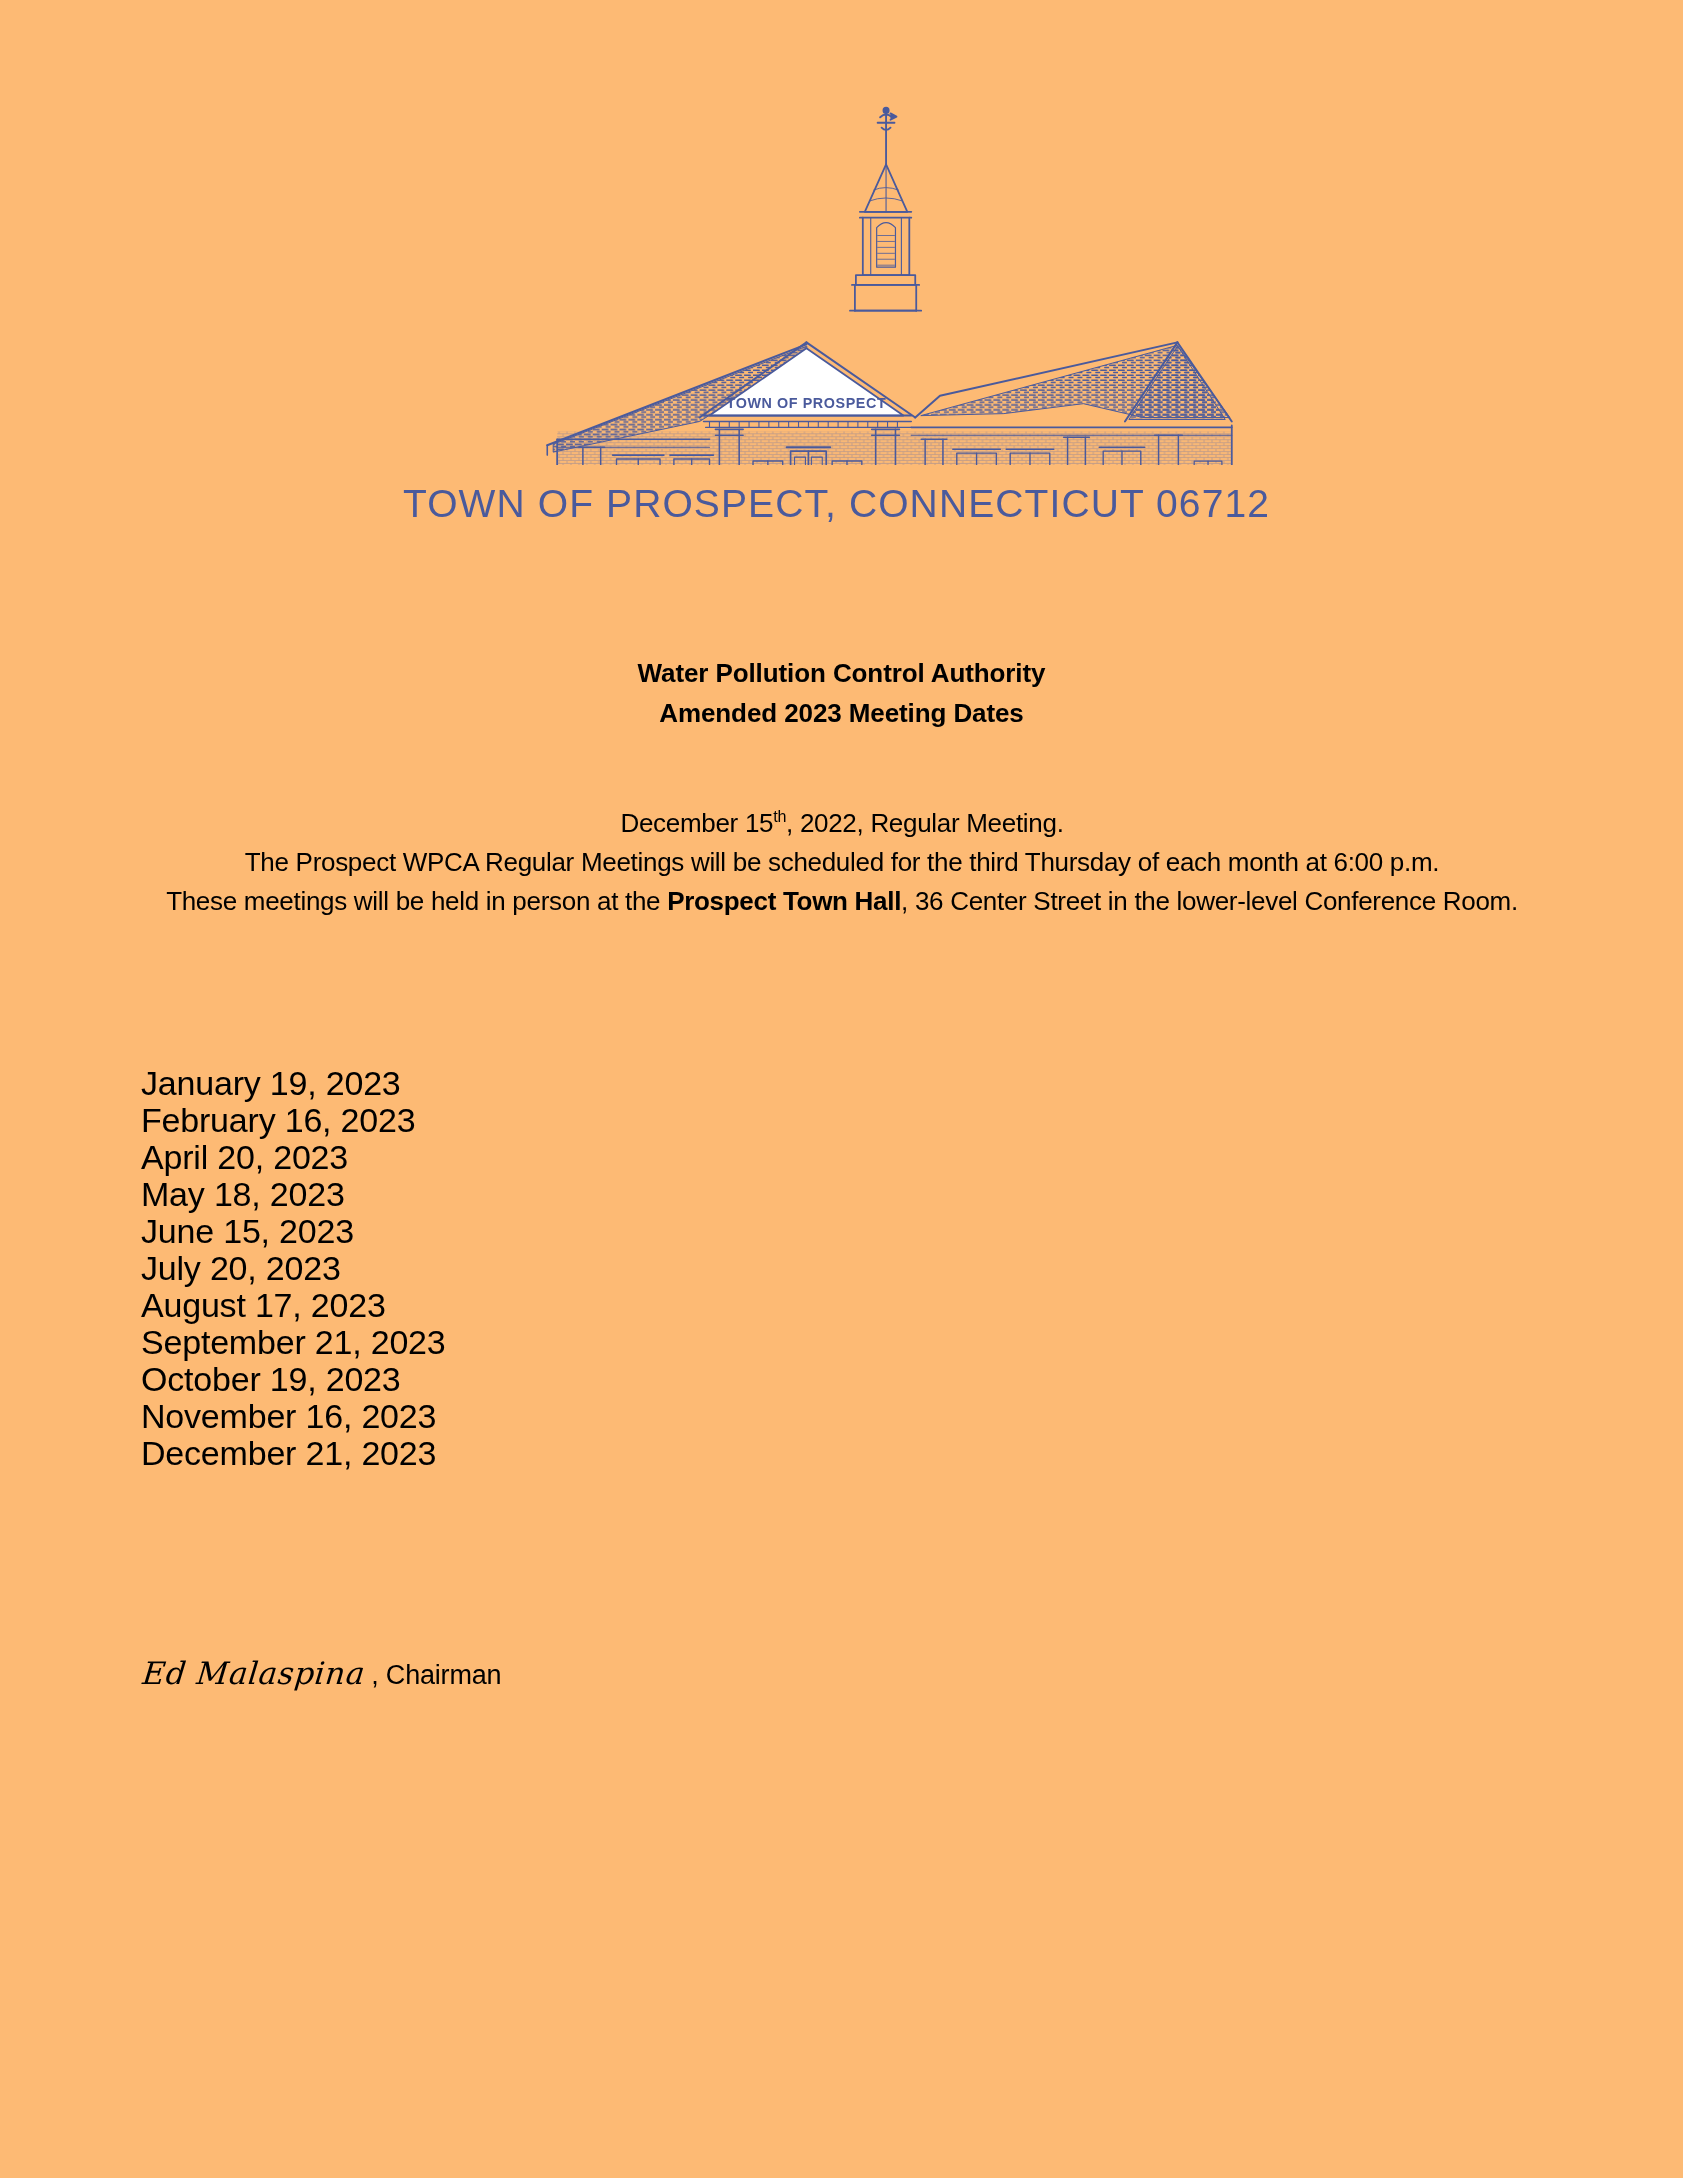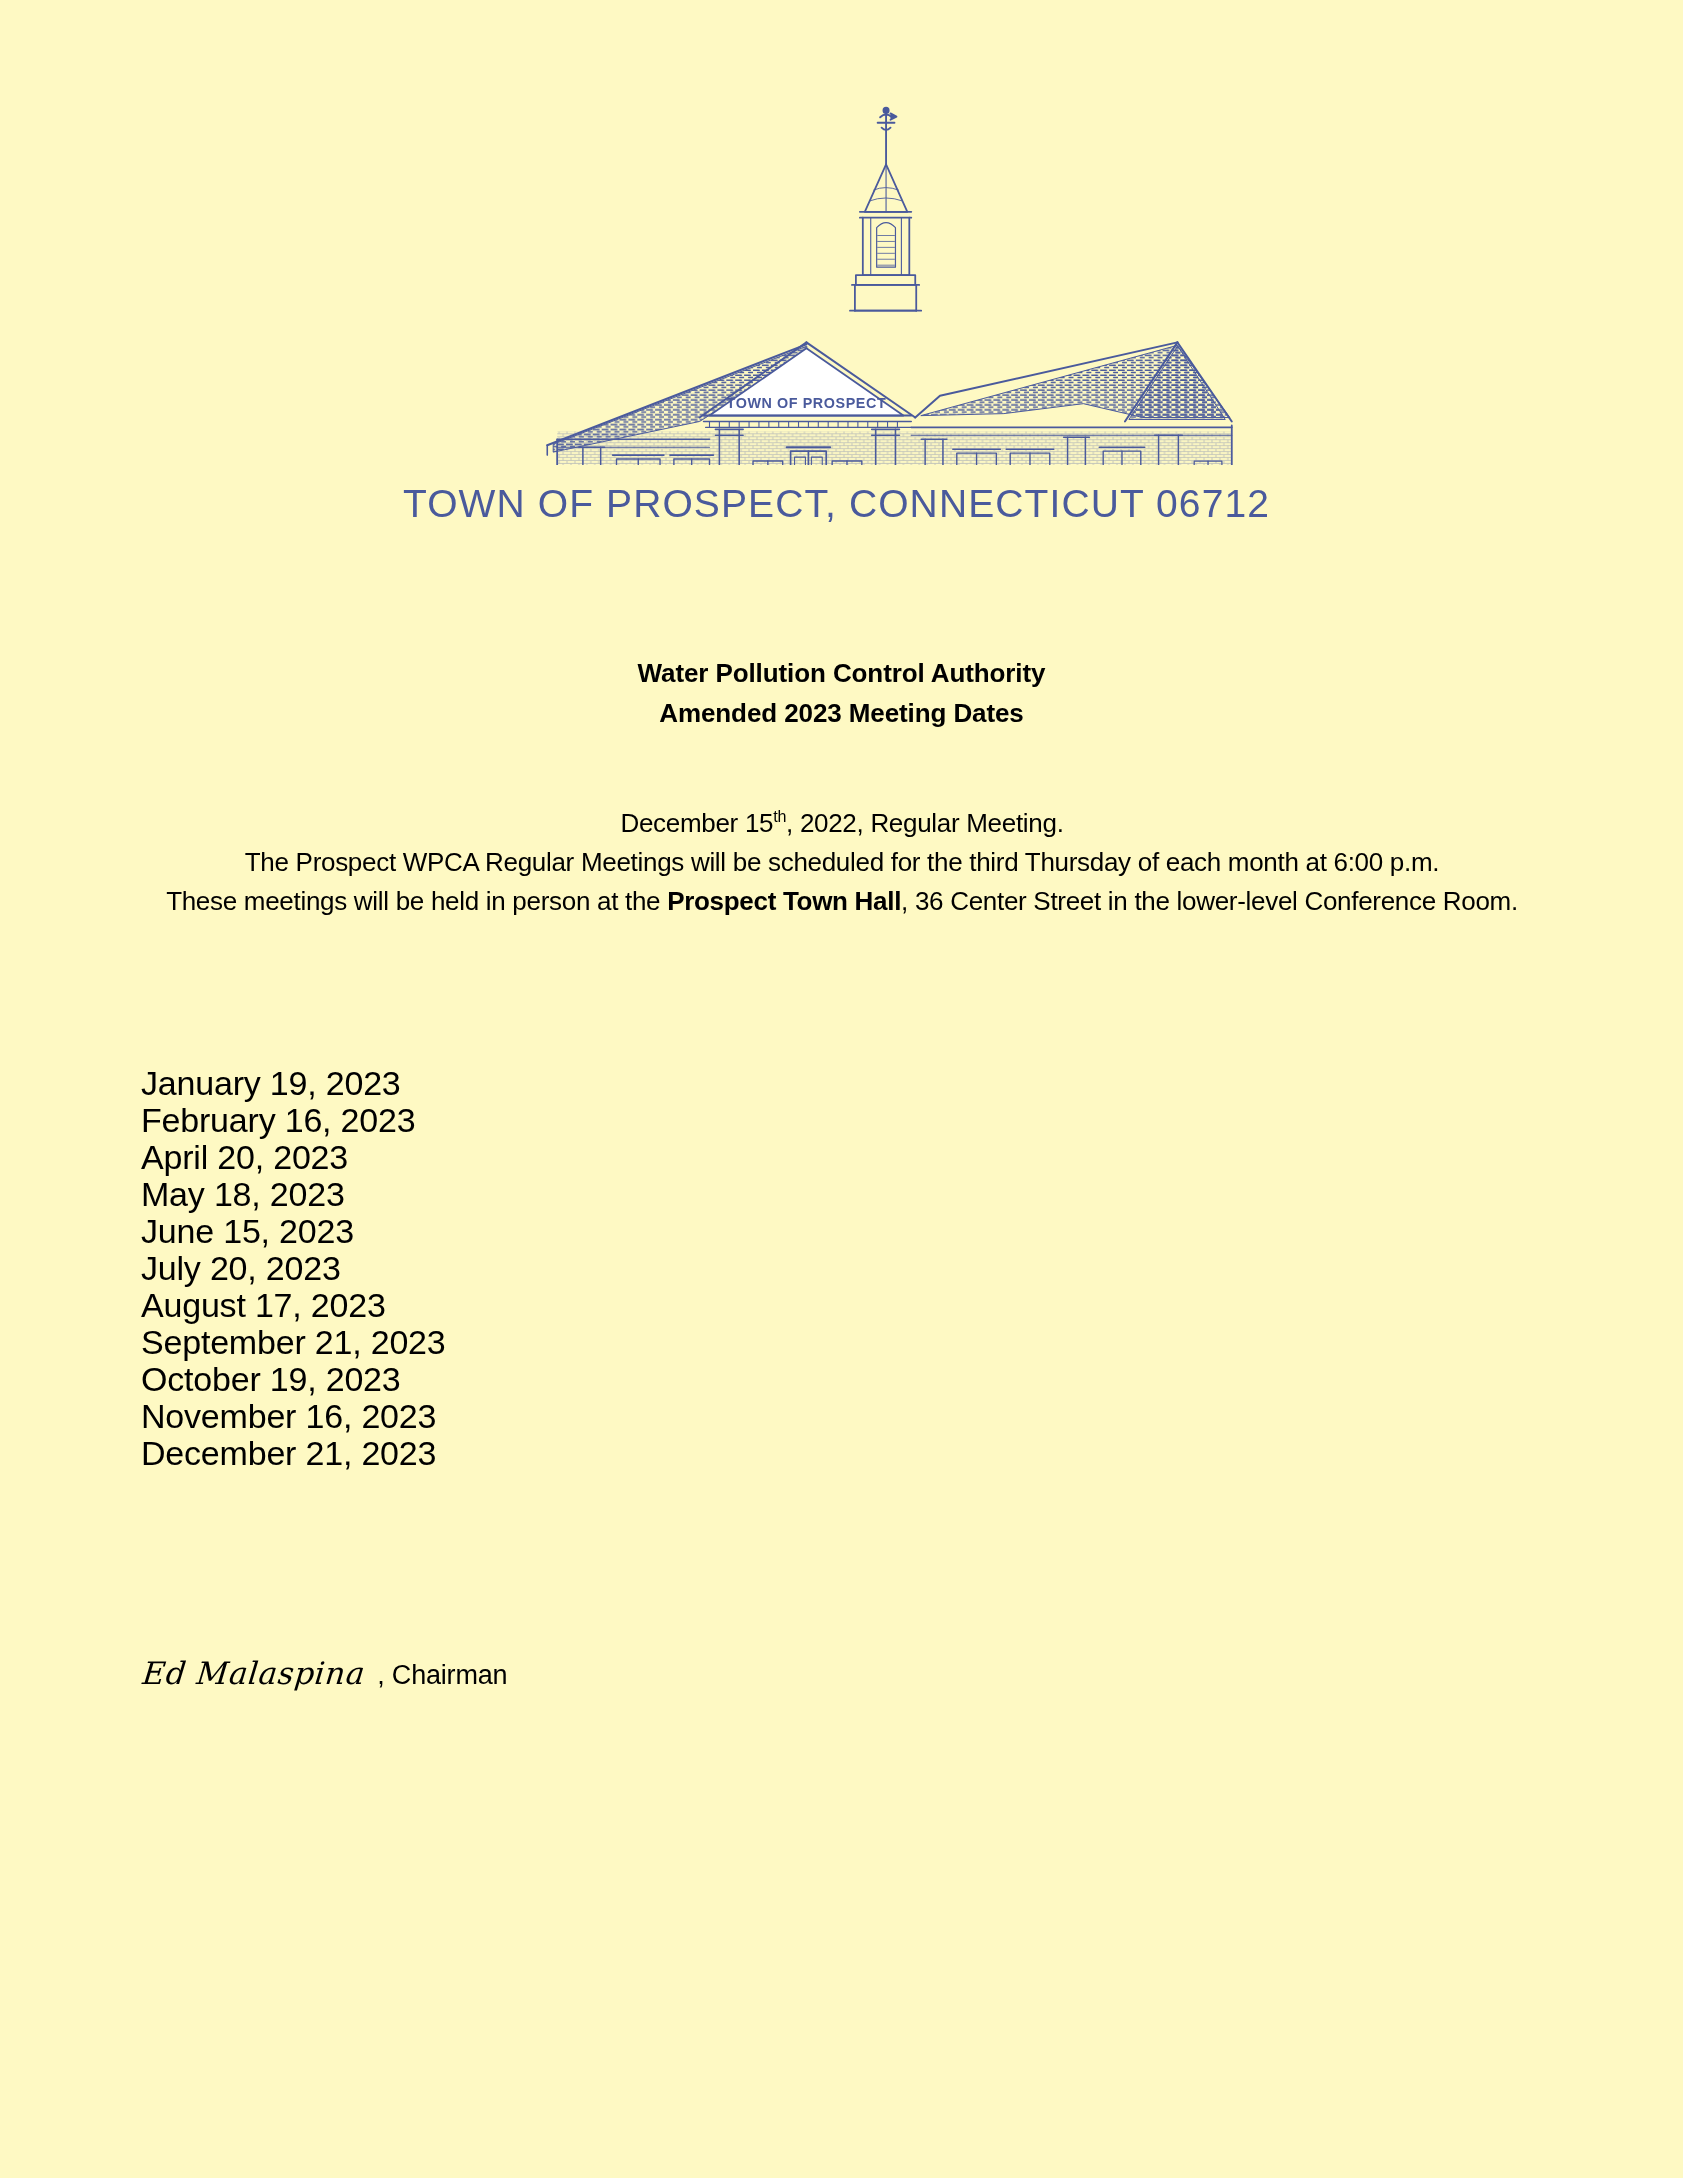--- a/index.html
+++ b/index.html
@@ -13,21 +13,21 @@
     height: 2178px;
     position: relative;
     font-family: "Liberation Sans", sans-serif;
     color: #000000;
     overflow: hidden;
   }
 
   .page {
     position: absolute;
     inset: 0;
-    background: #fef9c3;
+    background: #fdba74;
   }
 
   
   .letterhead {
     position: absolute;
     left: 0;
     top: 99px;
     width: 1683px;
     height: 455px;
   }
@@ -132,21 +132,21 @@
     letter-spacing: 0.6px;
     color: #000;
     transform: skewX(-6deg);
     transform-origin: left bottom;
     white-space: nowrap;
   }
   .signature-title {
     font-family: "Liberation Sans", sans-serif;
     font-size: 27px;
     color: #000;
-    margin-left: 14px;
+    margin-left: 8px;
     white-space: nowrap;
     letter-spacing: -0.2px;
   }
 </style>
 </head>
 <body>
 
 <div class="page">
 
   <div class="letterhead">

